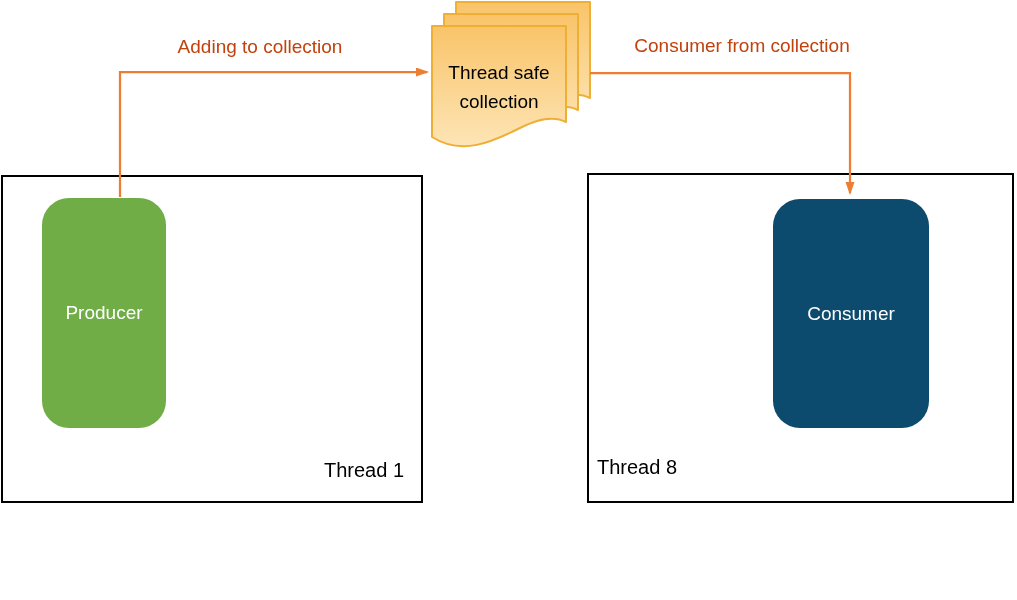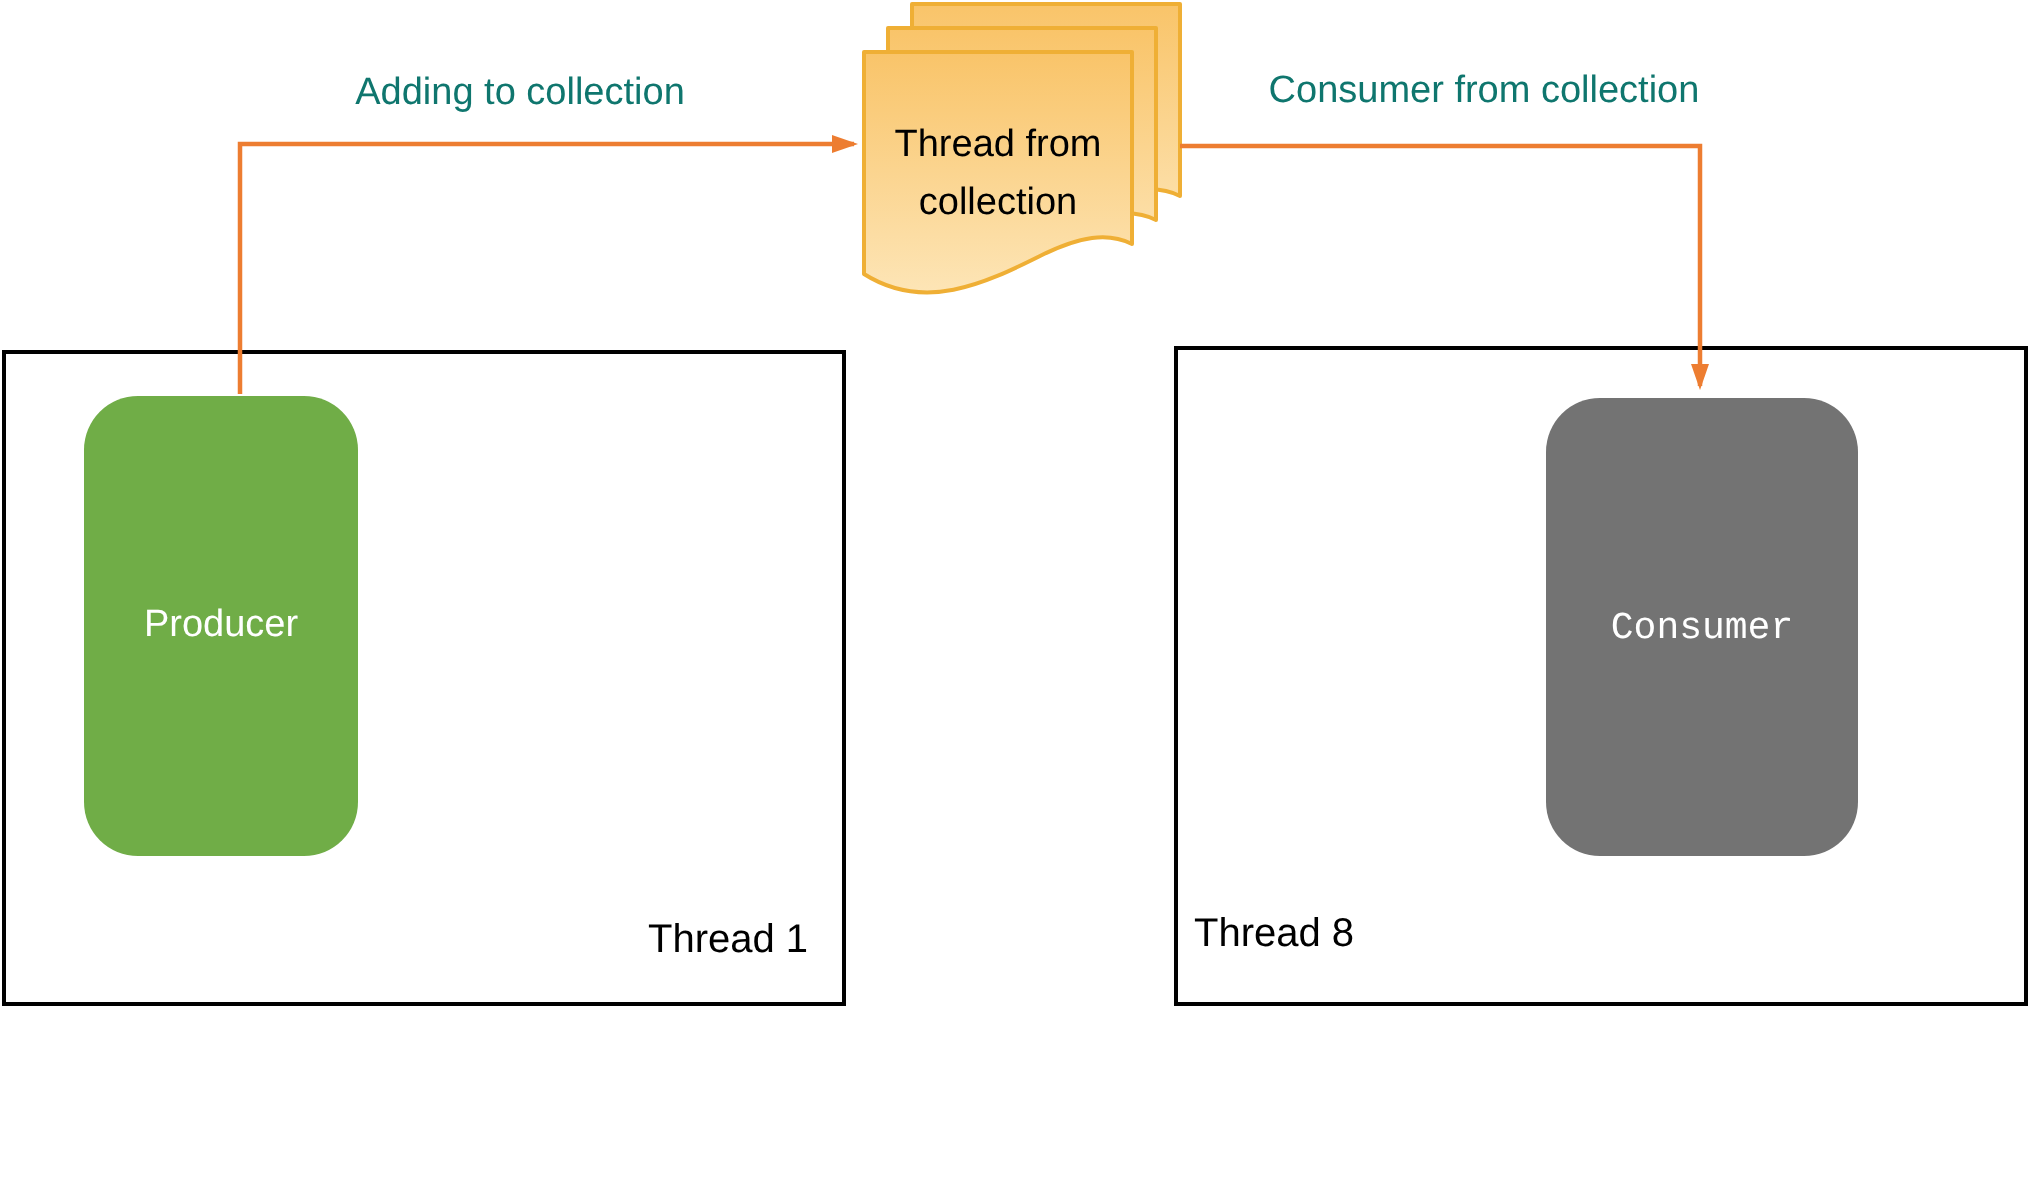--- a/index.html
+++ b/index.html
@@ -25,33 +25,33 @@
   .thread2-box { left: 587px; top: 173px; width: 427px; height: 330px; }
   .node {
     position: absolute;
     border-radius: 27px;
     display: flex;
     align-items: center;
     justify-content: center;
     color: #ffffff;
     font-size: 19px;
   }
-  .producer-node { left: 42px;  top: 198px; width: 137px; height: 230px; }
+  .producer-node { left: 42px;  top: 198px; width: 124px; height: 230px; }
   .consumer-node { left: 773px; top: 199px; width: 156px; height: 229px; }
   .svg-layer {
     position: absolute;
     left: 0; top: 0;
     width: 1017px;
     height: 600px;
     pointer-events: none;
   }
   .flow-label {
     position: absolute;
     font-size: 19px;
-    color: #0f766e;
+    color: #c2410c;
     text-align: center;
     white-space: nowrap;
   }
   .adding-label    { left: 117px; top: 36px; width: 286px; }
   .removing-label  { left: 607px; top: 35px; width: 270px; }
   .collection-label {
     position: absolute;
     left: 433px; top: 58px; width: 132px;
     font-size: 19px;
     line-height: 29px;
@@ -72,21 +72,21 @@
 
 <div class="canvas">
 
   <div class="thread-box thread1-box"></div>
   <div class="thread-box thread2-box"></div>
 
   <div class="node producer-node" style="background-color: rgb(112, 173, 71);">
     <span>Producer</span>
   </div>
 
-  <div class="node consumer-node" style="background-color: #737373; font-family: Liberation Mono, monospace;">
+  <div class="node consumer-node" style="background-color: #0c4a6e;">
     <span>Consumer</span>
   </div>
 
   <svg class="svg-layer" viewBox="0 0 1017 600" xmlns="http://www.w3.org/2000/svg">
     <defs>
       <linearGradient id="docGrad" x1="0" y1="0" x2="0" y2="1">
         <stop offset="0" stop-color="#F9C469"></stop>
         <stop offset="1" stop-color="#FDE5B6"></stop>
       </linearGradient>
       <marker id="arrowHead" markerUnits="userSpaceOnUse" markerWidth="14" markerHeight="10" refX="11" refY="4.5" orient="auto">
@@ -102,19 +102,19 @@
 
     <path d="M120 197 L120 72 L427 72" fill="none" stroke="#ED7D31" stroke-width="2.25" marker-end="url(#arrowHead)"></path>
 
     <path d="M590 73 L850 73 L850 193" fill="none" stroke="#ED7D31" stroke-width="2.25" marker-end="url(#arrowHead)"></path>
   </svg>
 
   <div class="flow-label adding-label">Adding to collection</div>
 
   <div class="flow-label removing-label">Consumer from collection</div>
 
-  <div class="collection-label">Thread from collection</div>
+  <div class="collection-label">Thread safe collection</div>
 
   <div class="thread-label thread1-label">Thread 1</div>
 
   <div class="thread-label thread2-label">Thread 8</div>
 
 </div>
 
 </body></html>

